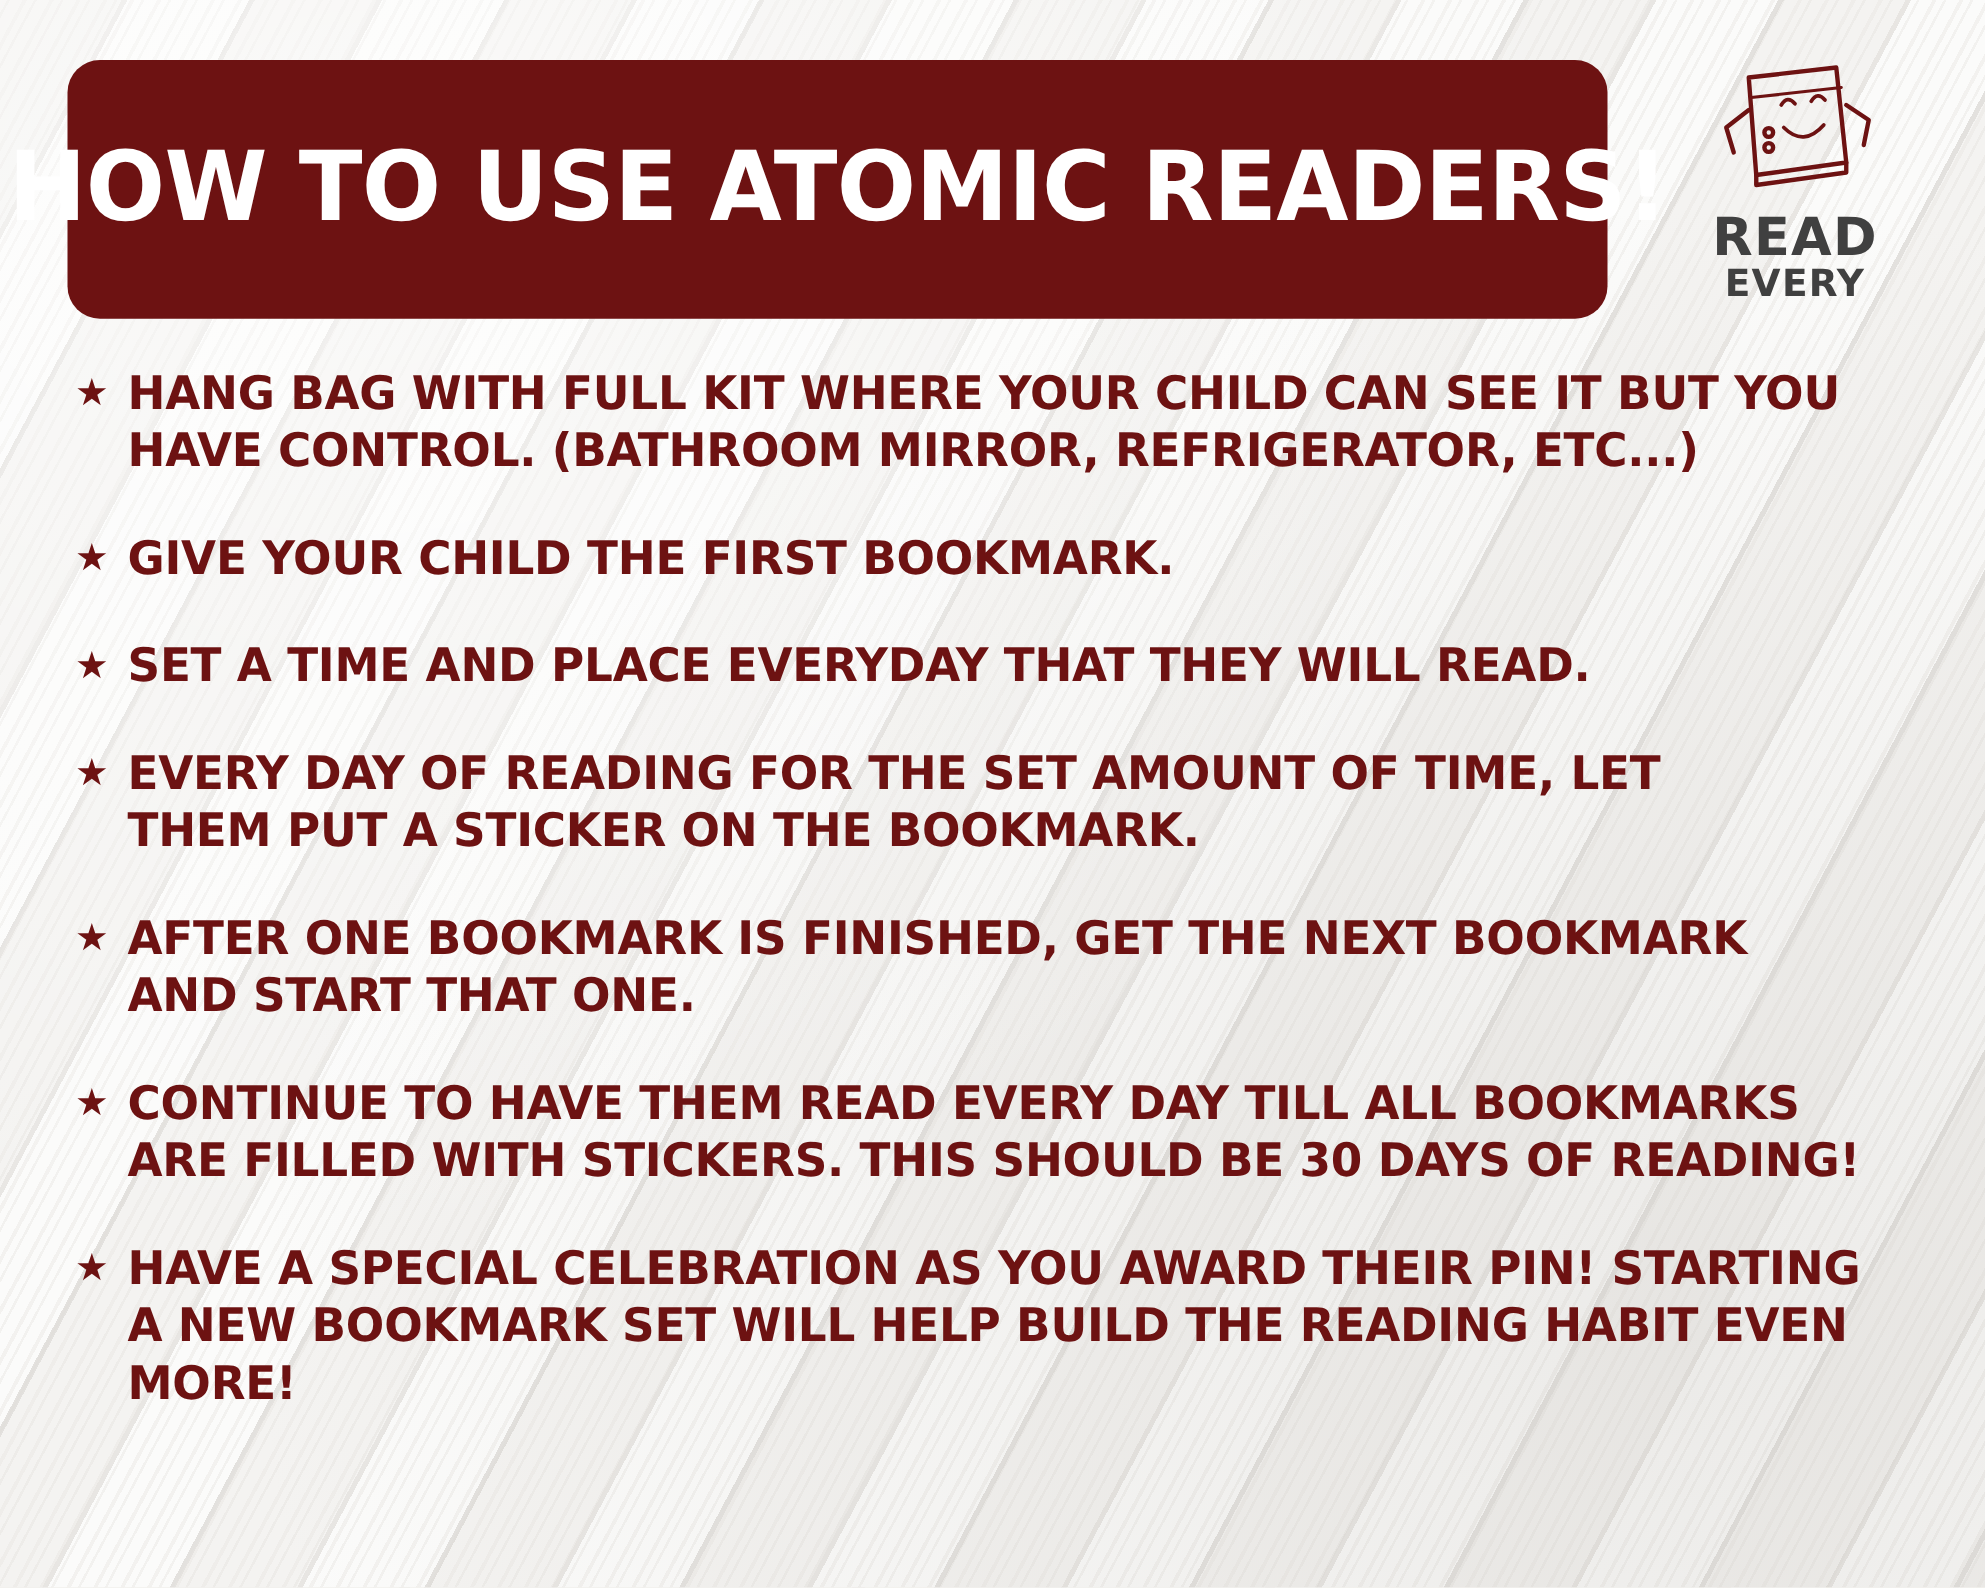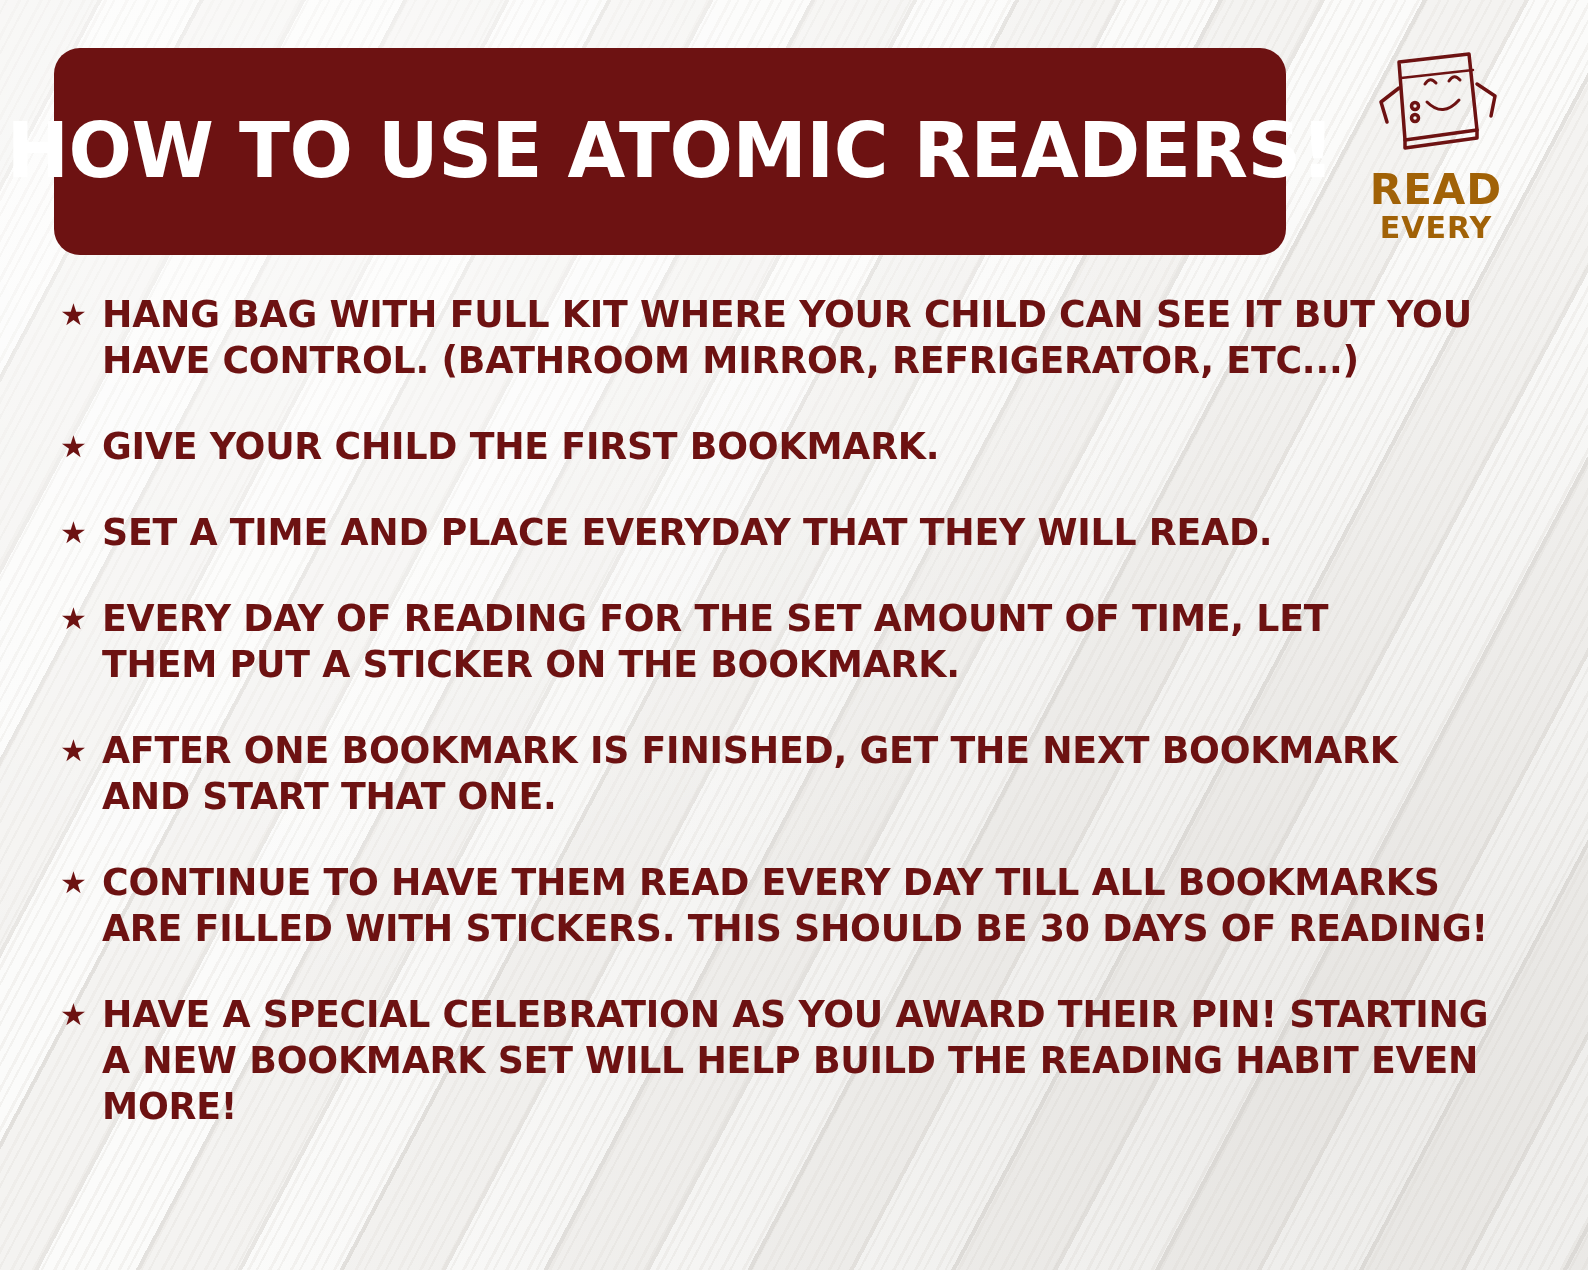--- a/index.html
+++ b/index.html
@@ -84,21 +84,21 @@
     transform: scaleX(0.97);
   }
 
   
   .logo {
     position: absolute;
     right: 52px;
     top: 44px;
     width: 200px;
     text-align: center;
-    color: #a16207;
+    color: #404040;
   }
   .logo svg { display: block; margin: 0 auto; }
   .logo-read {
     font-family: "DejaVu Sans", sans-serif;
     font-weight: bold;
     font-size: 42px;
     letter-spacing: 1px;
     line-height: 1.05;
     margin-top: 4px;
   }

